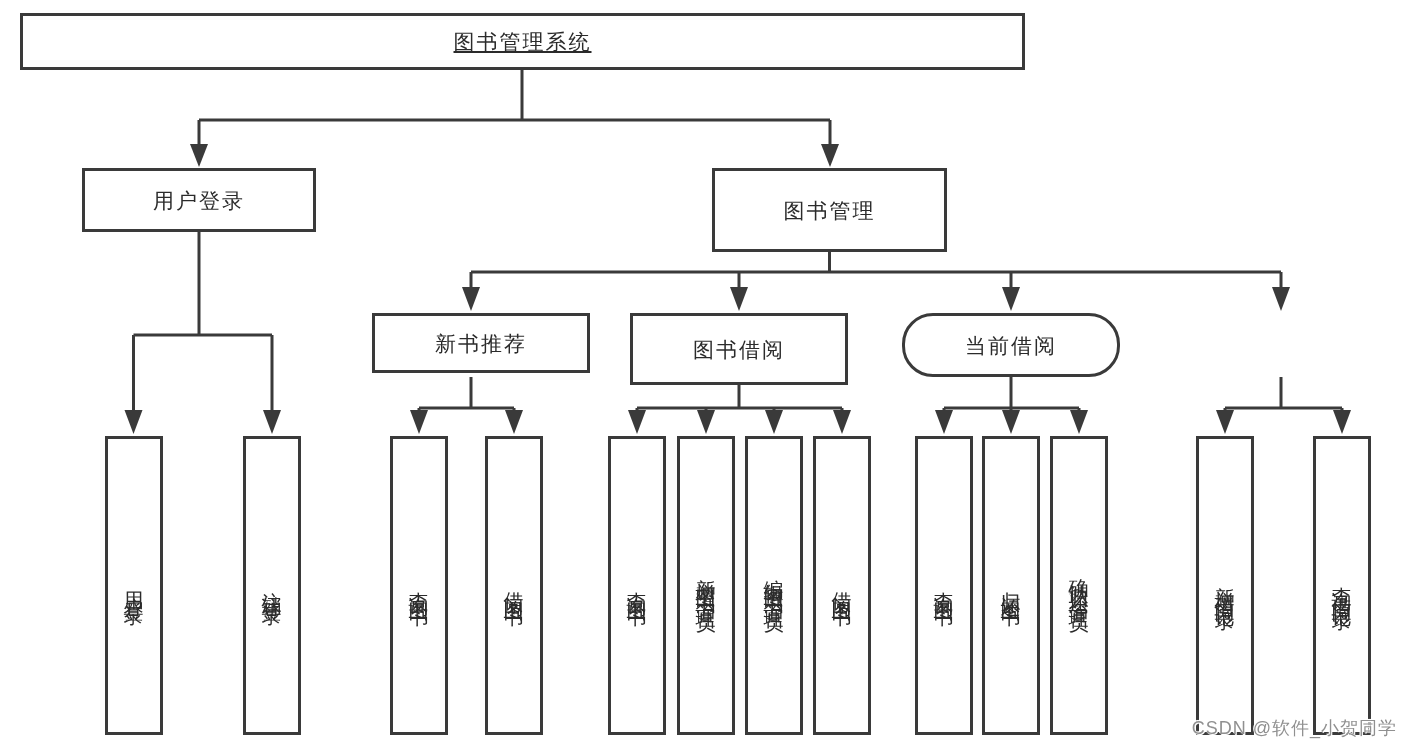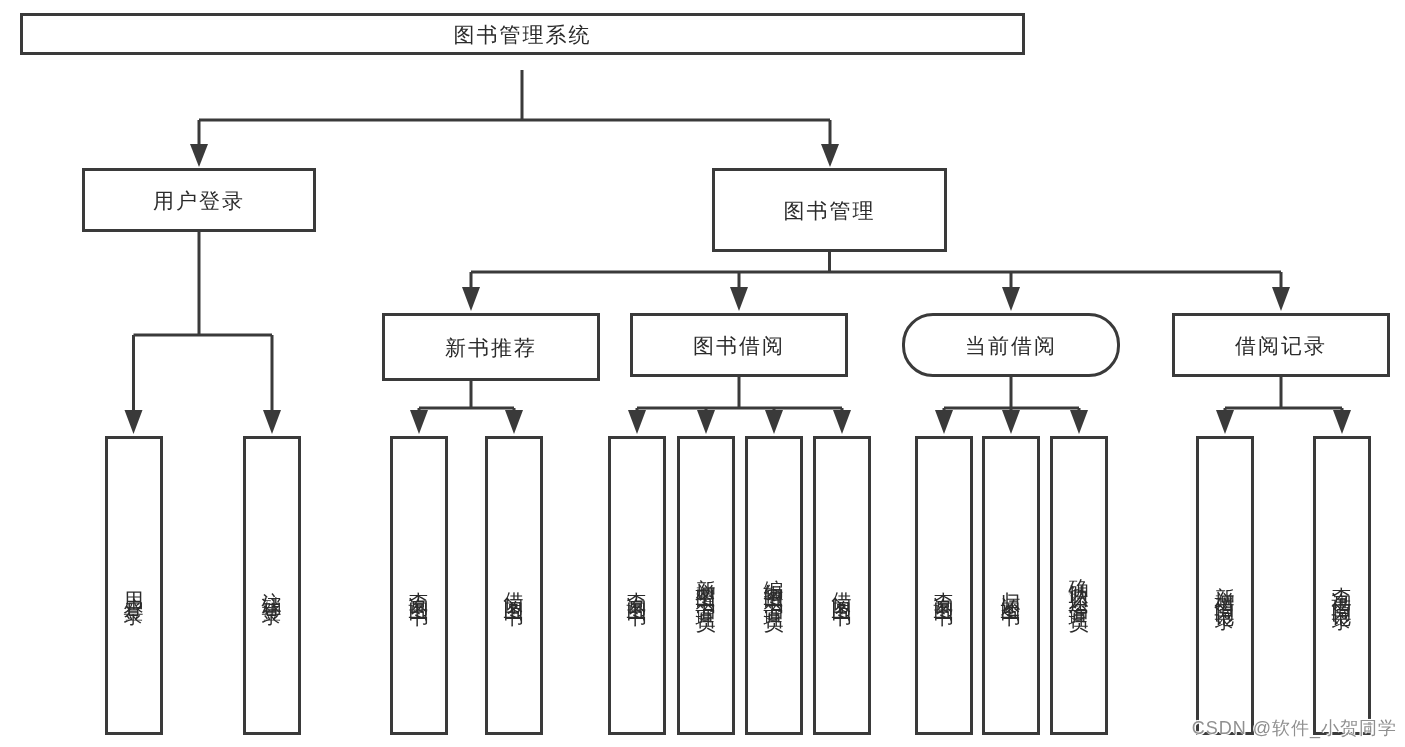--- a/index.html
+++ b/index.html
@@ -110,29 +110,28 @@
       <polygon points="1002,410 1020,410 1011,434"></polygon>
       <polygon points="1070,410 1088,410 1079,434"></polygon>
     </g>
     <g>
       <path d="M1281 377 V408 M1225 408 H1342 M1225 408 V414 M1342 408 V414"></path>
       <polygon points="1216,410 1234,410 1225,434"></polygon>
       <polygon points="1333,410 1351,410 1342,434"></polygon>
     </g>
   </svg>
 
-  <div class="box hbox" style="left:20px; top:13px; width:1005px; height:42px;">图书管理系统</div>
+  <div class="box hbox" style="left:20px; top:13px; width:1005px; height:57px;text-decoration:underline;">图书管理系统</div>
 
   <div class="box hbox" style="left:82px; top:168px; width:234px; height:64px;">用户登录</div>
   <div class="box hbox" style="left:712px; top:168px; width:235px; height:84px;">图书管理</div>
 
-  <div class="box hbox" style="left:382px; top:313px; width:218px; height:68px;">新书推荐</div>
-  <div class="box hbox" style="left:630px; top:313px; width:218px; height:64px;">图书借阅</div>
+  <div class="box hbox" style="left:372px; top:313px; width:218px; height:60px;">新书推荐</div>
+  <div class="box hbox" style="left:630px; top:313px; width:218px; height:72px;">图书借阅</div>
   <div class="box hbox" style="left:902px; top:313px; width:218px; height:64px;border-radius:31px;">当前借阅</div>
-  <div class="box hbox" style="left:1172px; top:313px; width:218px; height:64px;">借阅记录</div>
 
   <div class="box vbox" style="left:105px;">用户登录</div>
   <div class="box vbox" style="left:243px;">注销登录</div>
 
   <div class="box vbox" style="left:390px;">查询图书</div>
   <div class="box vbox" style="left:485px;">借阅图书</div>
 
   <div class="box vbox" style="left:608px;">查询图书</div>
   <div class="box vbox" style="left:677px;">新增图书（管理员）</div>
   <div class="box vbox" style="left:745px;">编辑图书（管理员）</div>

